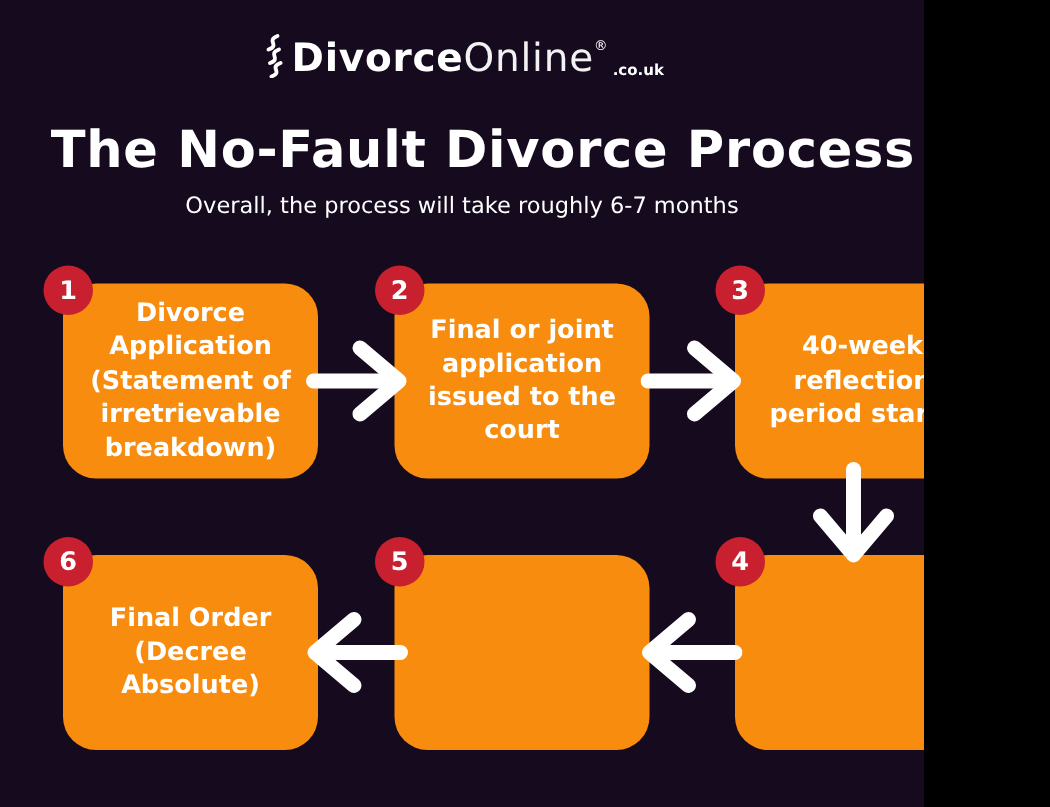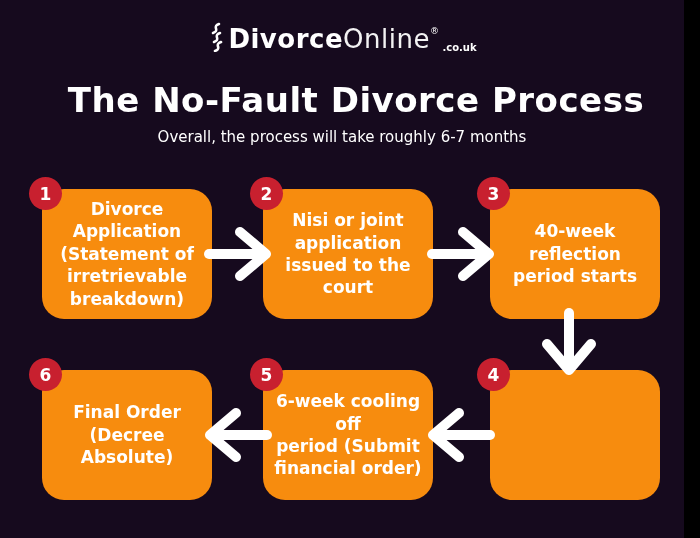--- a/index.html
+++ b/index.html
@@ -2,21 +2,21 @@
 <html><head>
 <meta charset="utf-8">
 <style>
   html, body { margin: 0; padding: 0; }
   body {
     font-family: "DejaVu Sans", "Liberation Sans", sans-serif;
     background: #000;
   }
   .canvas {
     position: relative;
-    width: 684px;
+    width: 616px;
     height: 538px;
     background: #160a1e;
     overflow: hidden;
     color: #ffffff;
   }
 
   
   .logo {
     position: absolute;
     top: 22px; left: 0; right: 0;
@@ -122,42 +122,39 @@
     <span class="step-badge">1</span>
     <span class="step-label">Divorce
 Application
 (Statement of
 irretrievable
 breakdown)</span>
   </div>
 
   <div class="step-box pos-2">
     <span class="step-badge">2</span>
-    <span class="step-label">Nisi or joint
+    <span class="step-label">Final or joint
 application
 issued to the
 court</span>
   </div>
 
   <div class="step-box pos-3">
     <span class="step-badge">3</span>
     <span class="step-label">40-week
 reflection
 period starts</span>
   </div>
 
   <div class="step-box pos-4">
     <span class="step-badge">4</span>
   </div>
 
   <div class="step-box pos-5">
     <span class="step-badge">5</span>
-    <span class="step-label">6-week cooling off
-period (Submit
-financial order)</span>
   </div>
 
   <div class="step-box pos-6">
     <span class="step-badge">6</span>
     <span class="step-label">Final Order
 (Decree Absolute)</span>
   </div>
 
   <div class="arrow arr-1-2">
     <svg width="68" height="56" viewBox="0 0 68 56" fill="none" stroke="#ffffff" stroke-width="10" stroke-linecap="round" stroke-linejoin="round">

